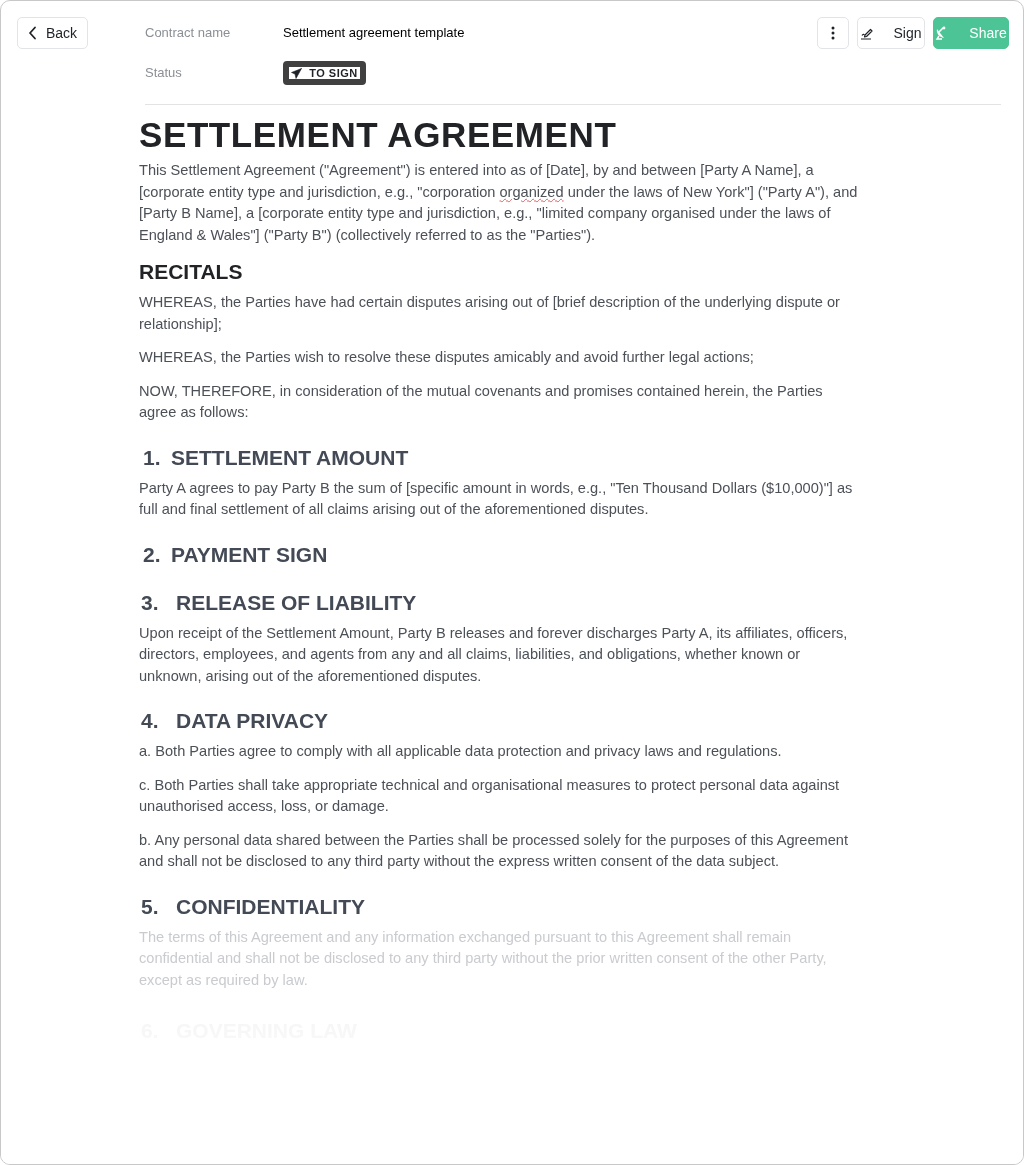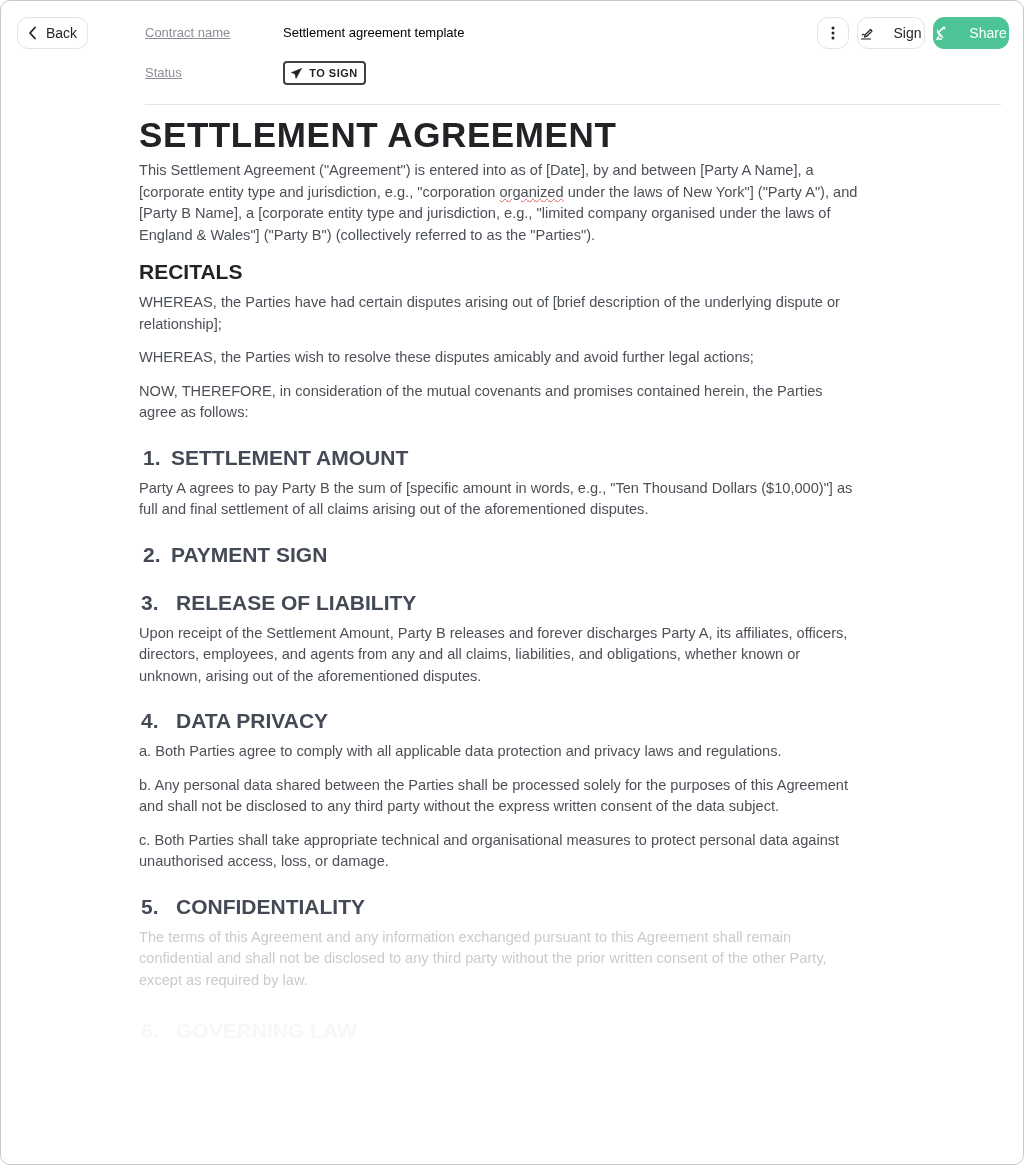--- a/index.html
+++ b/index.html
@@ -14,45 +14,45 @@
       border: 1px solid #c8c8c8;
       border-radius: 10px;
       background: #fff;
       overflow: hidden;
     }
     
     .btn {
       position: absolute;
       display: flex; align-items: center; justify-content: center;
       border: 1px solid #e2e4e7;
-      border-radius: 11px;
+      border-radius: 5px;
       background: #fff;
       color: #1f2328;
       font-size: 14px;
       cursor: pointer;
     }
     .back-btn { left: 16px; top: 16px; width: 71px; height: 32px; gap: 9px; }
     .more-btn { left: 816px; top: 16px; width: 32px; height: 32px; }
     .sign-btn { left: 856px; top: 16px; width: 68px; height: 32px; gap: 19px; }
     .share-btn {
       left: 932px; top: 16px; width: 76px; height: 32px; gap: 20px;
       background: #4cc496; border-color: #4cc496; color: #ffffff;
     }
     .meta-label {
       position: absolute; left: 144px;
-      font-size: 13px; color: #8b8f95; text-decoration: underline;
+      font-size: 13px; color: #8b8f95;
     }
     .meta-value {
       position: absolute; left: 282px;
       font-size: 13px; color: #000000;
     }
     .status-badge {
       position: absolute; left: 282px; top: 60px;
       height: 24px; width: 83px;
-      border: 2px solid #404040;
+      border: 6px solid #404040;
       border-radius: 4px;
       display: flex; align-items: center; justify-content: center; gap: 7px;
       font-size: 11px; font-weight: bold; letter-spacing: 0.5px;
       color: #1f2328;
     }
     .divider {
       position: absolute; left: 144px; top: 103px;
       width: 856px; height: 1px; background: #e3e3e3;
     }
     
@@ -180,22 +180,22 @@
       <span class="num">3.</span>
       <span>RELEASE OF LIABILITY</span>
     </div>
     <p class="para">Upon receipt of the Settlement Amount, Party B releases and forever discharges Party A, its affiliates, officers, directors, employees, and agents from any and all claims, liabilities, and obligations, whether known or unknown, arising out of the aforementioned disputes.</p>
 
     <div class="h-section wide">
       <span class="num">4.</span>
       <span>DATA PRIVACY</span>
     </div>
     <p class="para">a. Both Parties agree to comply with all applicable data protection and privacy laws and regulations.</p>
+    <p class="para">c. Both Parties shall take appropriate technical and organisational measures to protect personal data against unauthorised access, loss, or damage.</p>
     <p class="para">b. Any personal data shared between the Parties shall be processed solely for the purposes of this Agreement and shall not be disclosed to any third party without the express written consent of the data subject.</p>
-    <p class="para">c. Both Parties shall take appropriate technical and organisational measures to protect personal data against unauthorised access, loss, or damage.</p>
 
     <div class="h-section wide">
       <span class="num">5.</span>
       <span>CONFIDENTIALITY</span>
     </div>
     <p class="para fade-1">The terms of this Agreement and any information exchanged pursuant to this Agreement shall remain confidential and shall not be disclosed to any third party without the prior written consent of the other Party, except as required by law.</p>
 
     <div class="h-section wide fade-3" style="margin-top:26px;">
       <span class="num">6.</span>
       <span>GOVERNING LAW</span>

